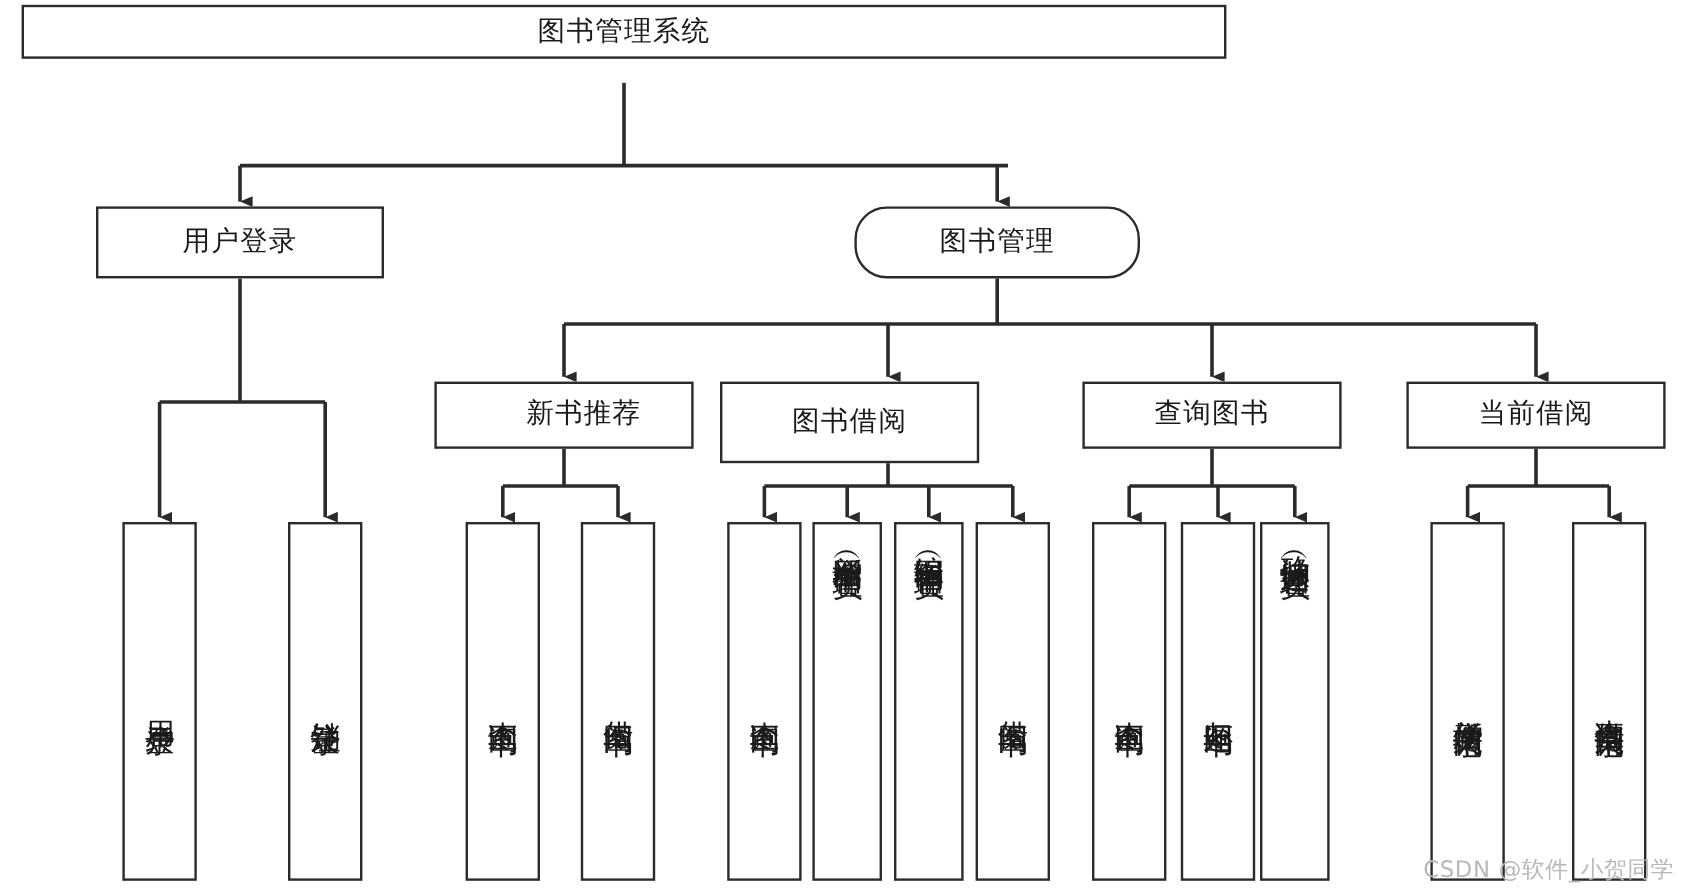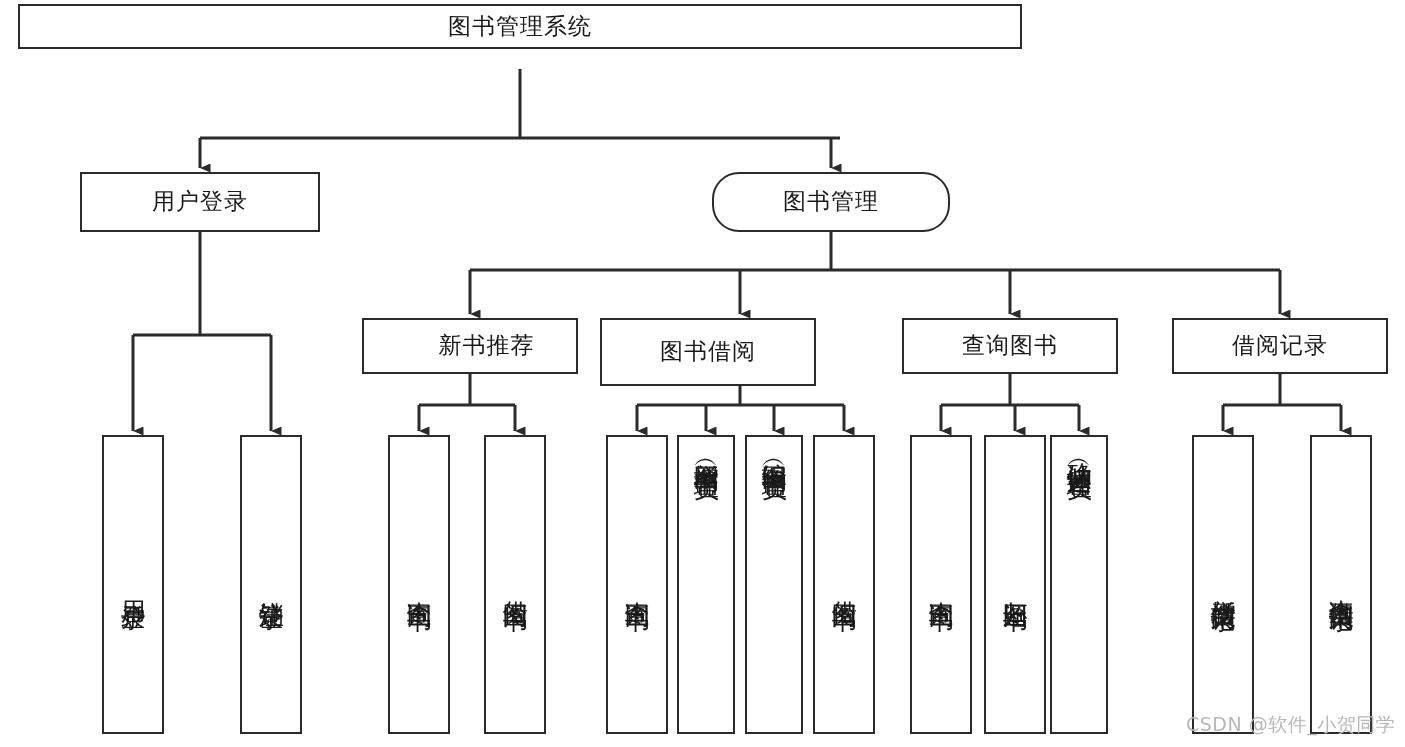--- a/index.html
+++ b/index.html
@@ -140,21 +140,21 @@
   <div class="node" style="left:362px;top:318px;width:216px;height:56px;padding-left:33px;">
     <span class="label-h">新书推荐</span>
   </div>
   <div class="node" style="left:600px;top:318px;width:216px;height:68px;">
     <span class="label-h">图书借阅</span>
   </div>
   <div class="node" style="left:902px;top:318px;width:216px;height:56px;">
     <span class="label-h">查询图书</span>
   </div>
   <div class="node" style="left:1172px;top:318px;width:216px;height:56px;">
-    <span class="label-h">借阅记录</span>
+    <span class="label-h">当前借阅</span>
   </div>
 
   <div class="node leaf mid" style="left:102px;top:435px;width:62px;height:299px;">
     <span class="label-v">用户登录</span>
   </div>
   <div class="node leaf mid" style="left:240px;top:435px;width:62px;height:299px;">
     <span class="label-v">注销登录</span>
   </div>
   <div class="node leaf mid" style="left:388px;top:435px;width:62px;height:299px;">
     <span class="label-v">查询图书</span>

